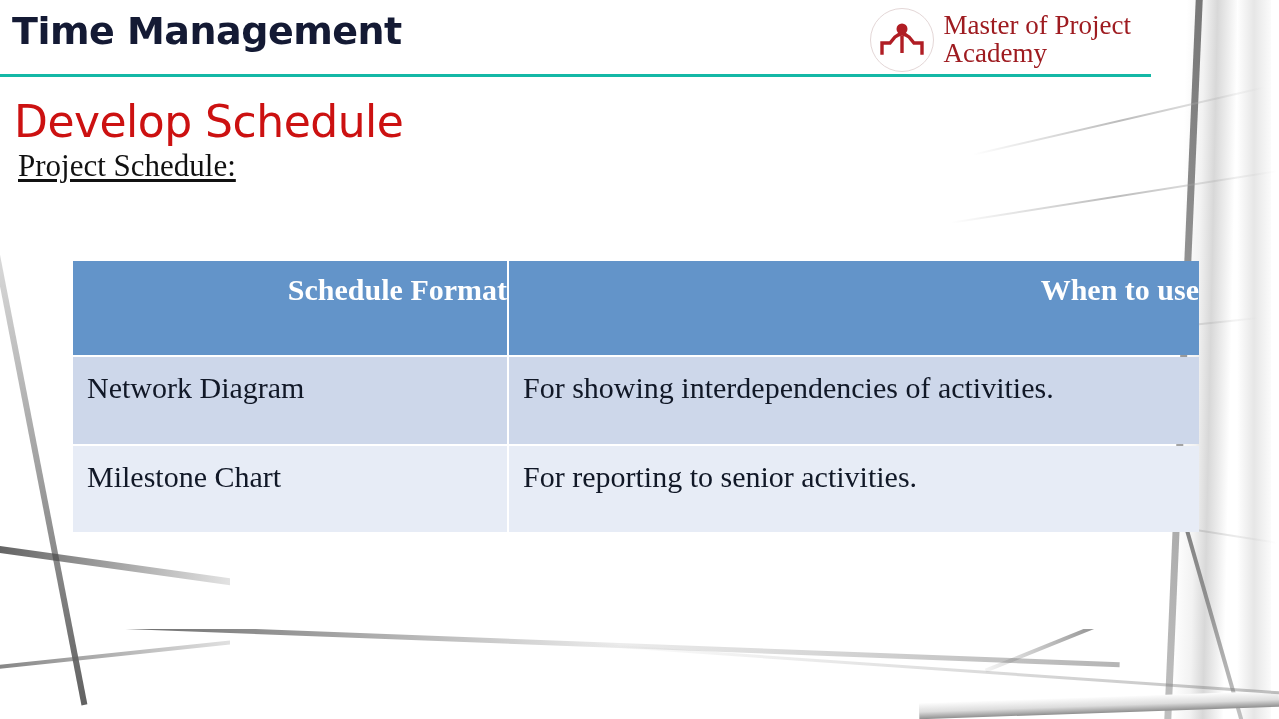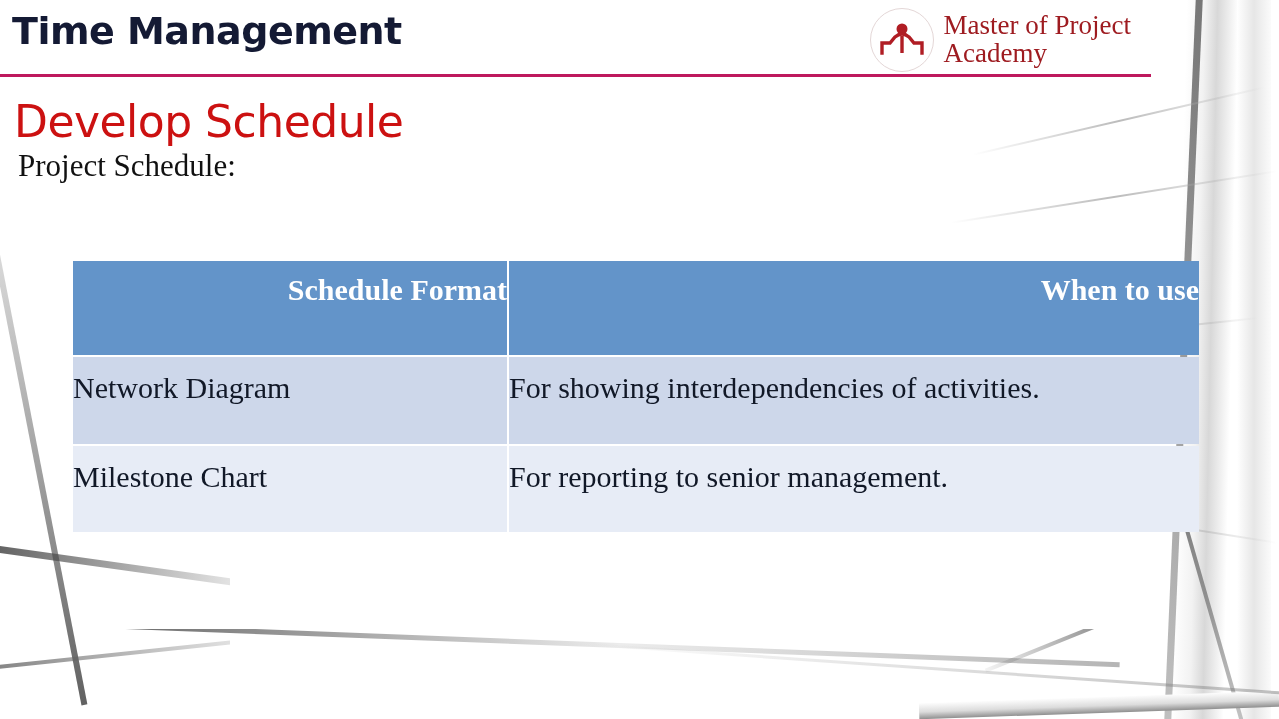--- a/index.html
+++ b/index.html
@@ -99,21 +99,21 @@
     background: linear-gradient(90deg, rgba(150,150,150,0.1), rgba(60,60,60,0.8));
     transform: rotate(-22deg);
   }
 
   
   .header {
     position: absolute;
     left: 0; top: 0;
     width: 1151px;
     height: 77px;
-    border-bottom: 3px solid #be185d;
+    border-bottom: 3px solid #14b8a6;
     box-sizing: border-box;
     background: transparent;
   }
   .header-title {
     position: absolute;
     left: 12px;
     top: 9px;
     font-family: "DejaVu Sans", "Liberation Sans", sans-serif;
     font-weight: bold;
     font-size: 38px;
@@ -162,20 +162,21 @@
     letter-spacing: -0.5px;
     color: #cc1111;
     white-space: nowrap;
   }
   .subtitle {
     position: absolute;
     left: 18px;
     top: 148px;
     font-size: 31px;
     color: #111111;
+    text-decoration: underline;
     text-underline-offset: 3px;
     white-space: nowrap;
   }
   .question {
     position: absolute;
     left: 22px;
     top: 198px;
     font-size: 32px;
     color: #e02020;
     white-space: nowrap;
@@ -202,21 +203,21 @@
     text-align: right;
     vertical-align: top;
     padding: 12px 0 48px 14px;
     border: 0;
   }
   .schedule-table td {
     font-size: 30px;
     color: #111827;
     text-align: left;
     vertical-align: top;
-    padding: 10px 10px 34px 0;
+    padding: 10px 10px 34px 14px;
     border: 0;
     line-height: 1.42;
   }
   .schedule-table tr.row-dark td { background: #cdd7ea; }
   .schedule-table tr.row-light td { background: #e7ecf6; }
   .schedule-table tr.row-dark td.cell-when,
   .schedule-table tr.row-light td.cell-when { padding-right: 18px; }
   tr.row-dark td:first-child, tr.row-light td:first-child { }
 </style>
 </head>
@@ -280,18 +281,18 @@
         <th>When to use</th>
       </tr>
     </thead>
     <tbody>
       <tr class="row-dark">
         <td class="cell-format">Network Diagram</td>
         <td class="cell-when">For showing interdependencies of activities.</td>
       </tr>
       <tr class="row-light">
         <td class="cell-format">Milestone Chart</td>
-        <td class="cell-when">For reporting to senior management.</td>
+        <td class="cell-when">For reporting to senior activities.</td>
       </tr>
     </tbody>
   </table>
 
 </div>
 
 </body></html>

